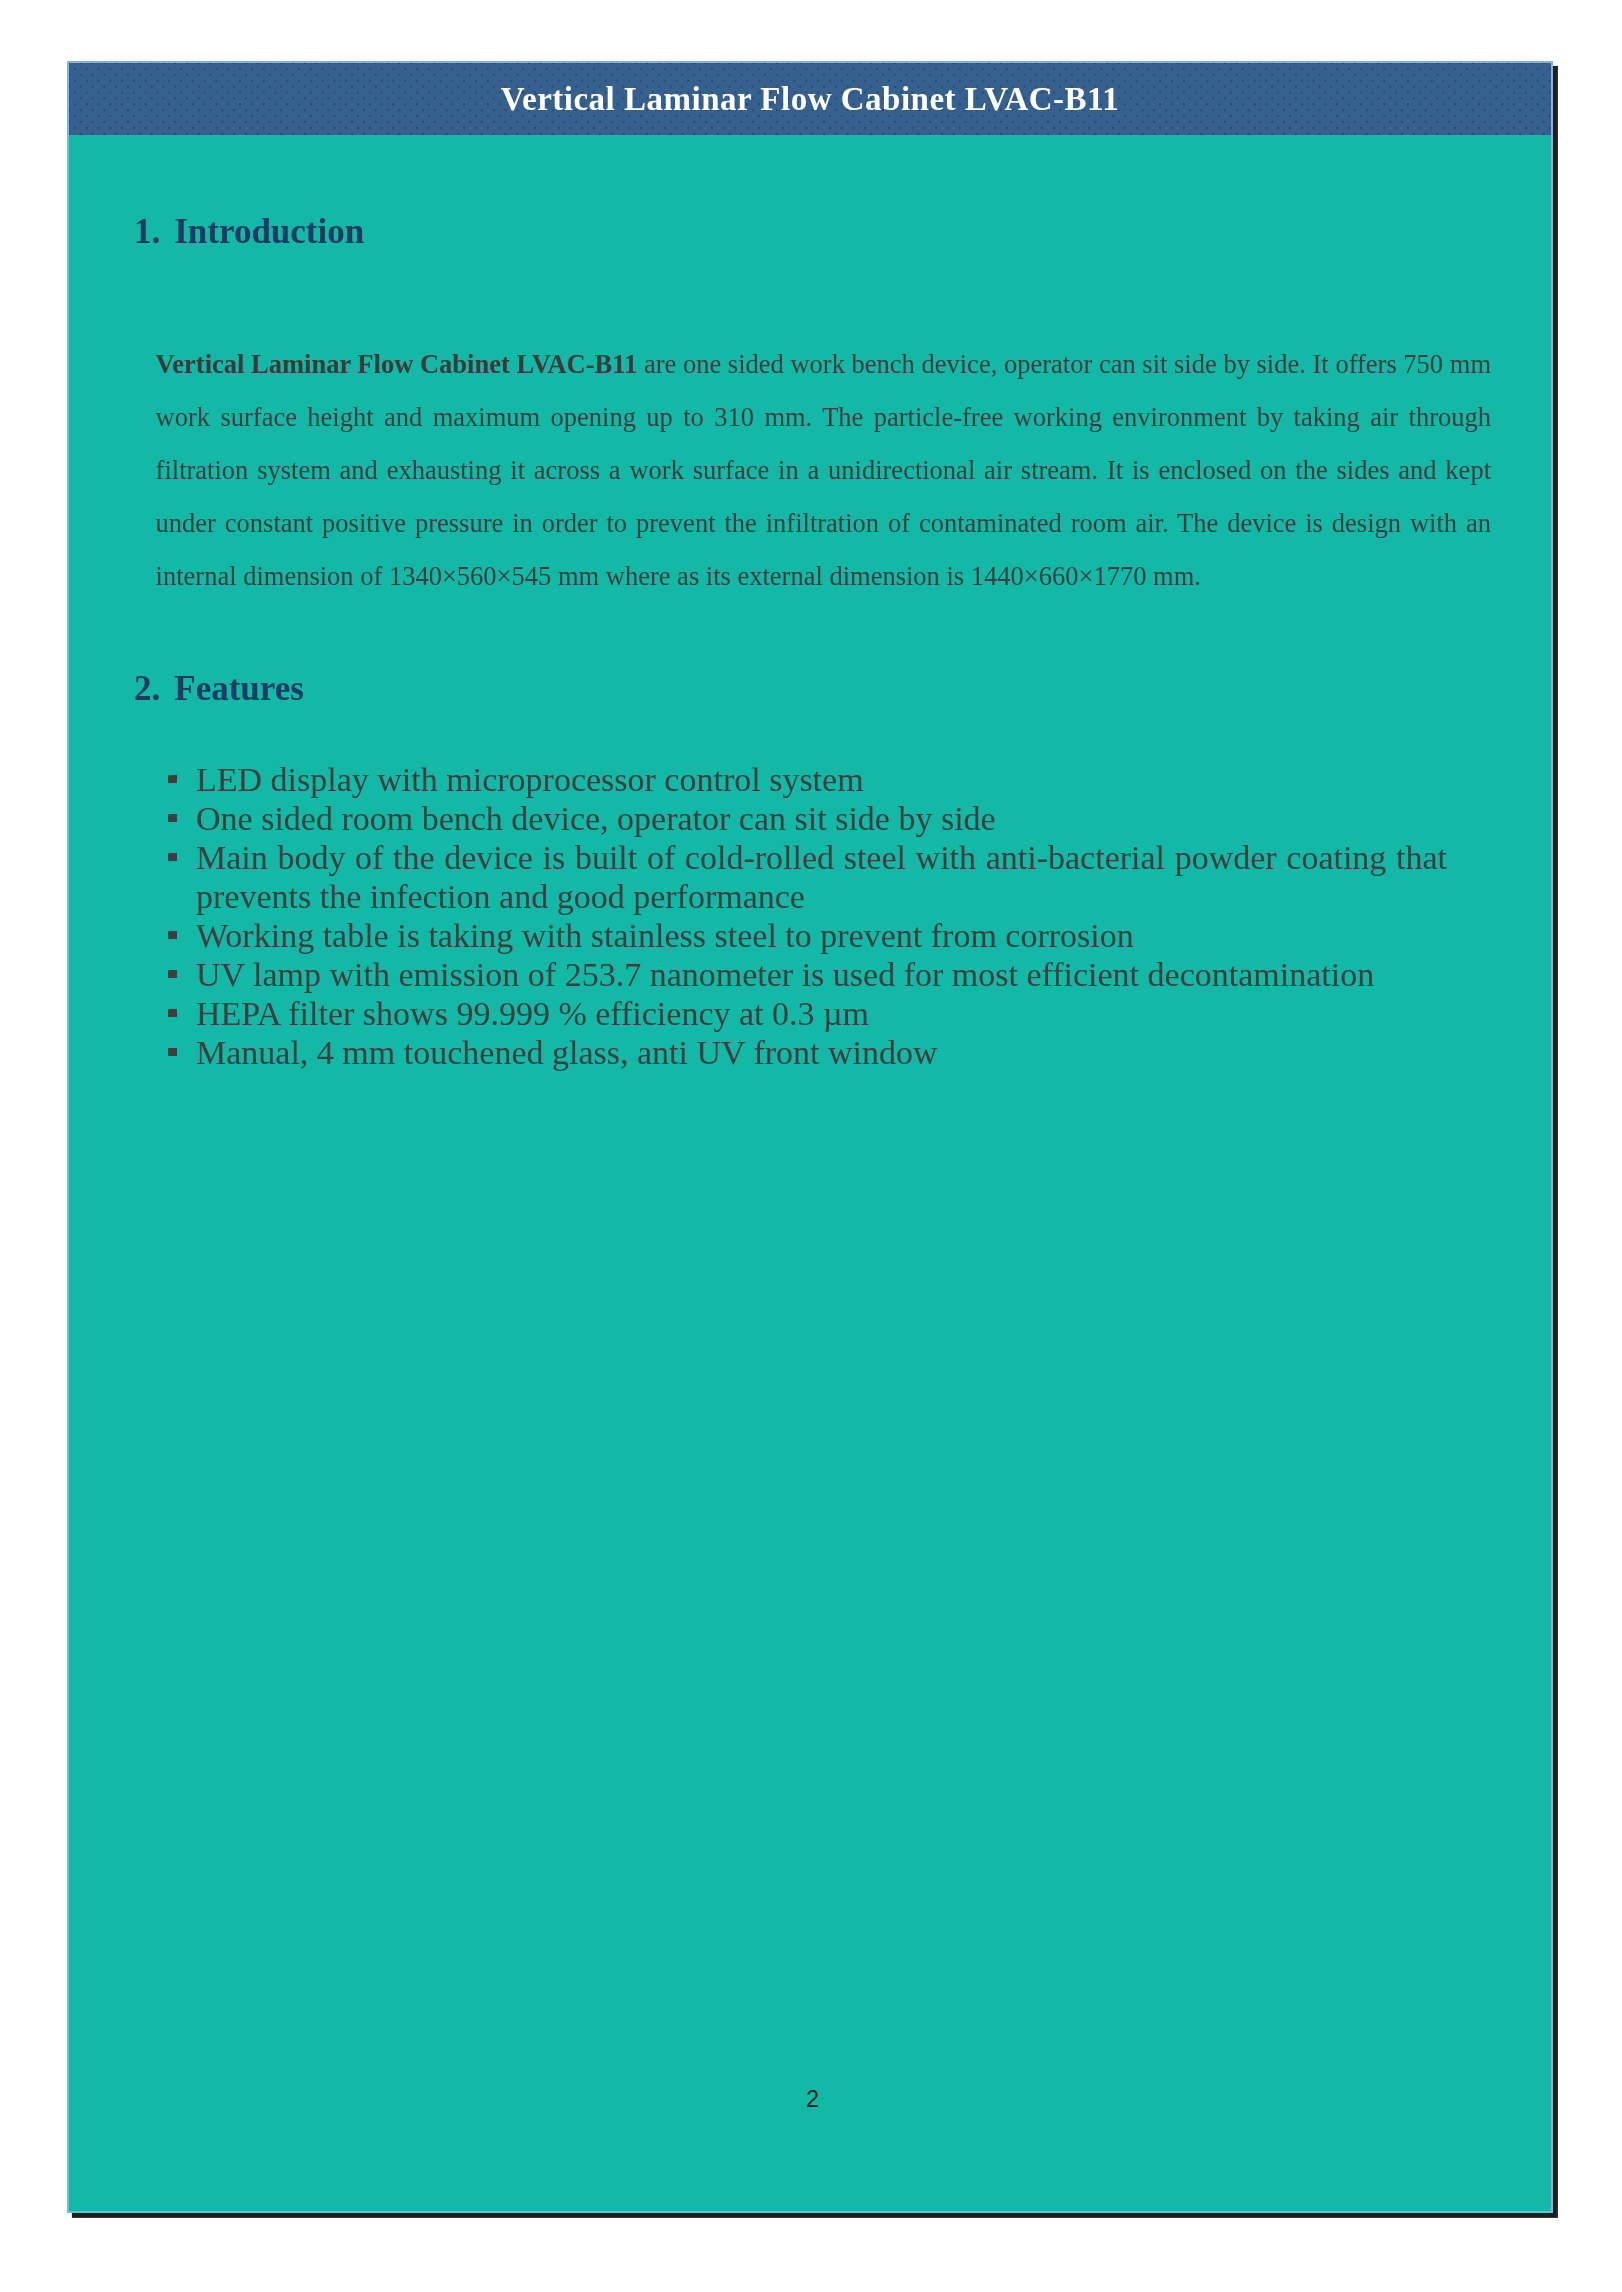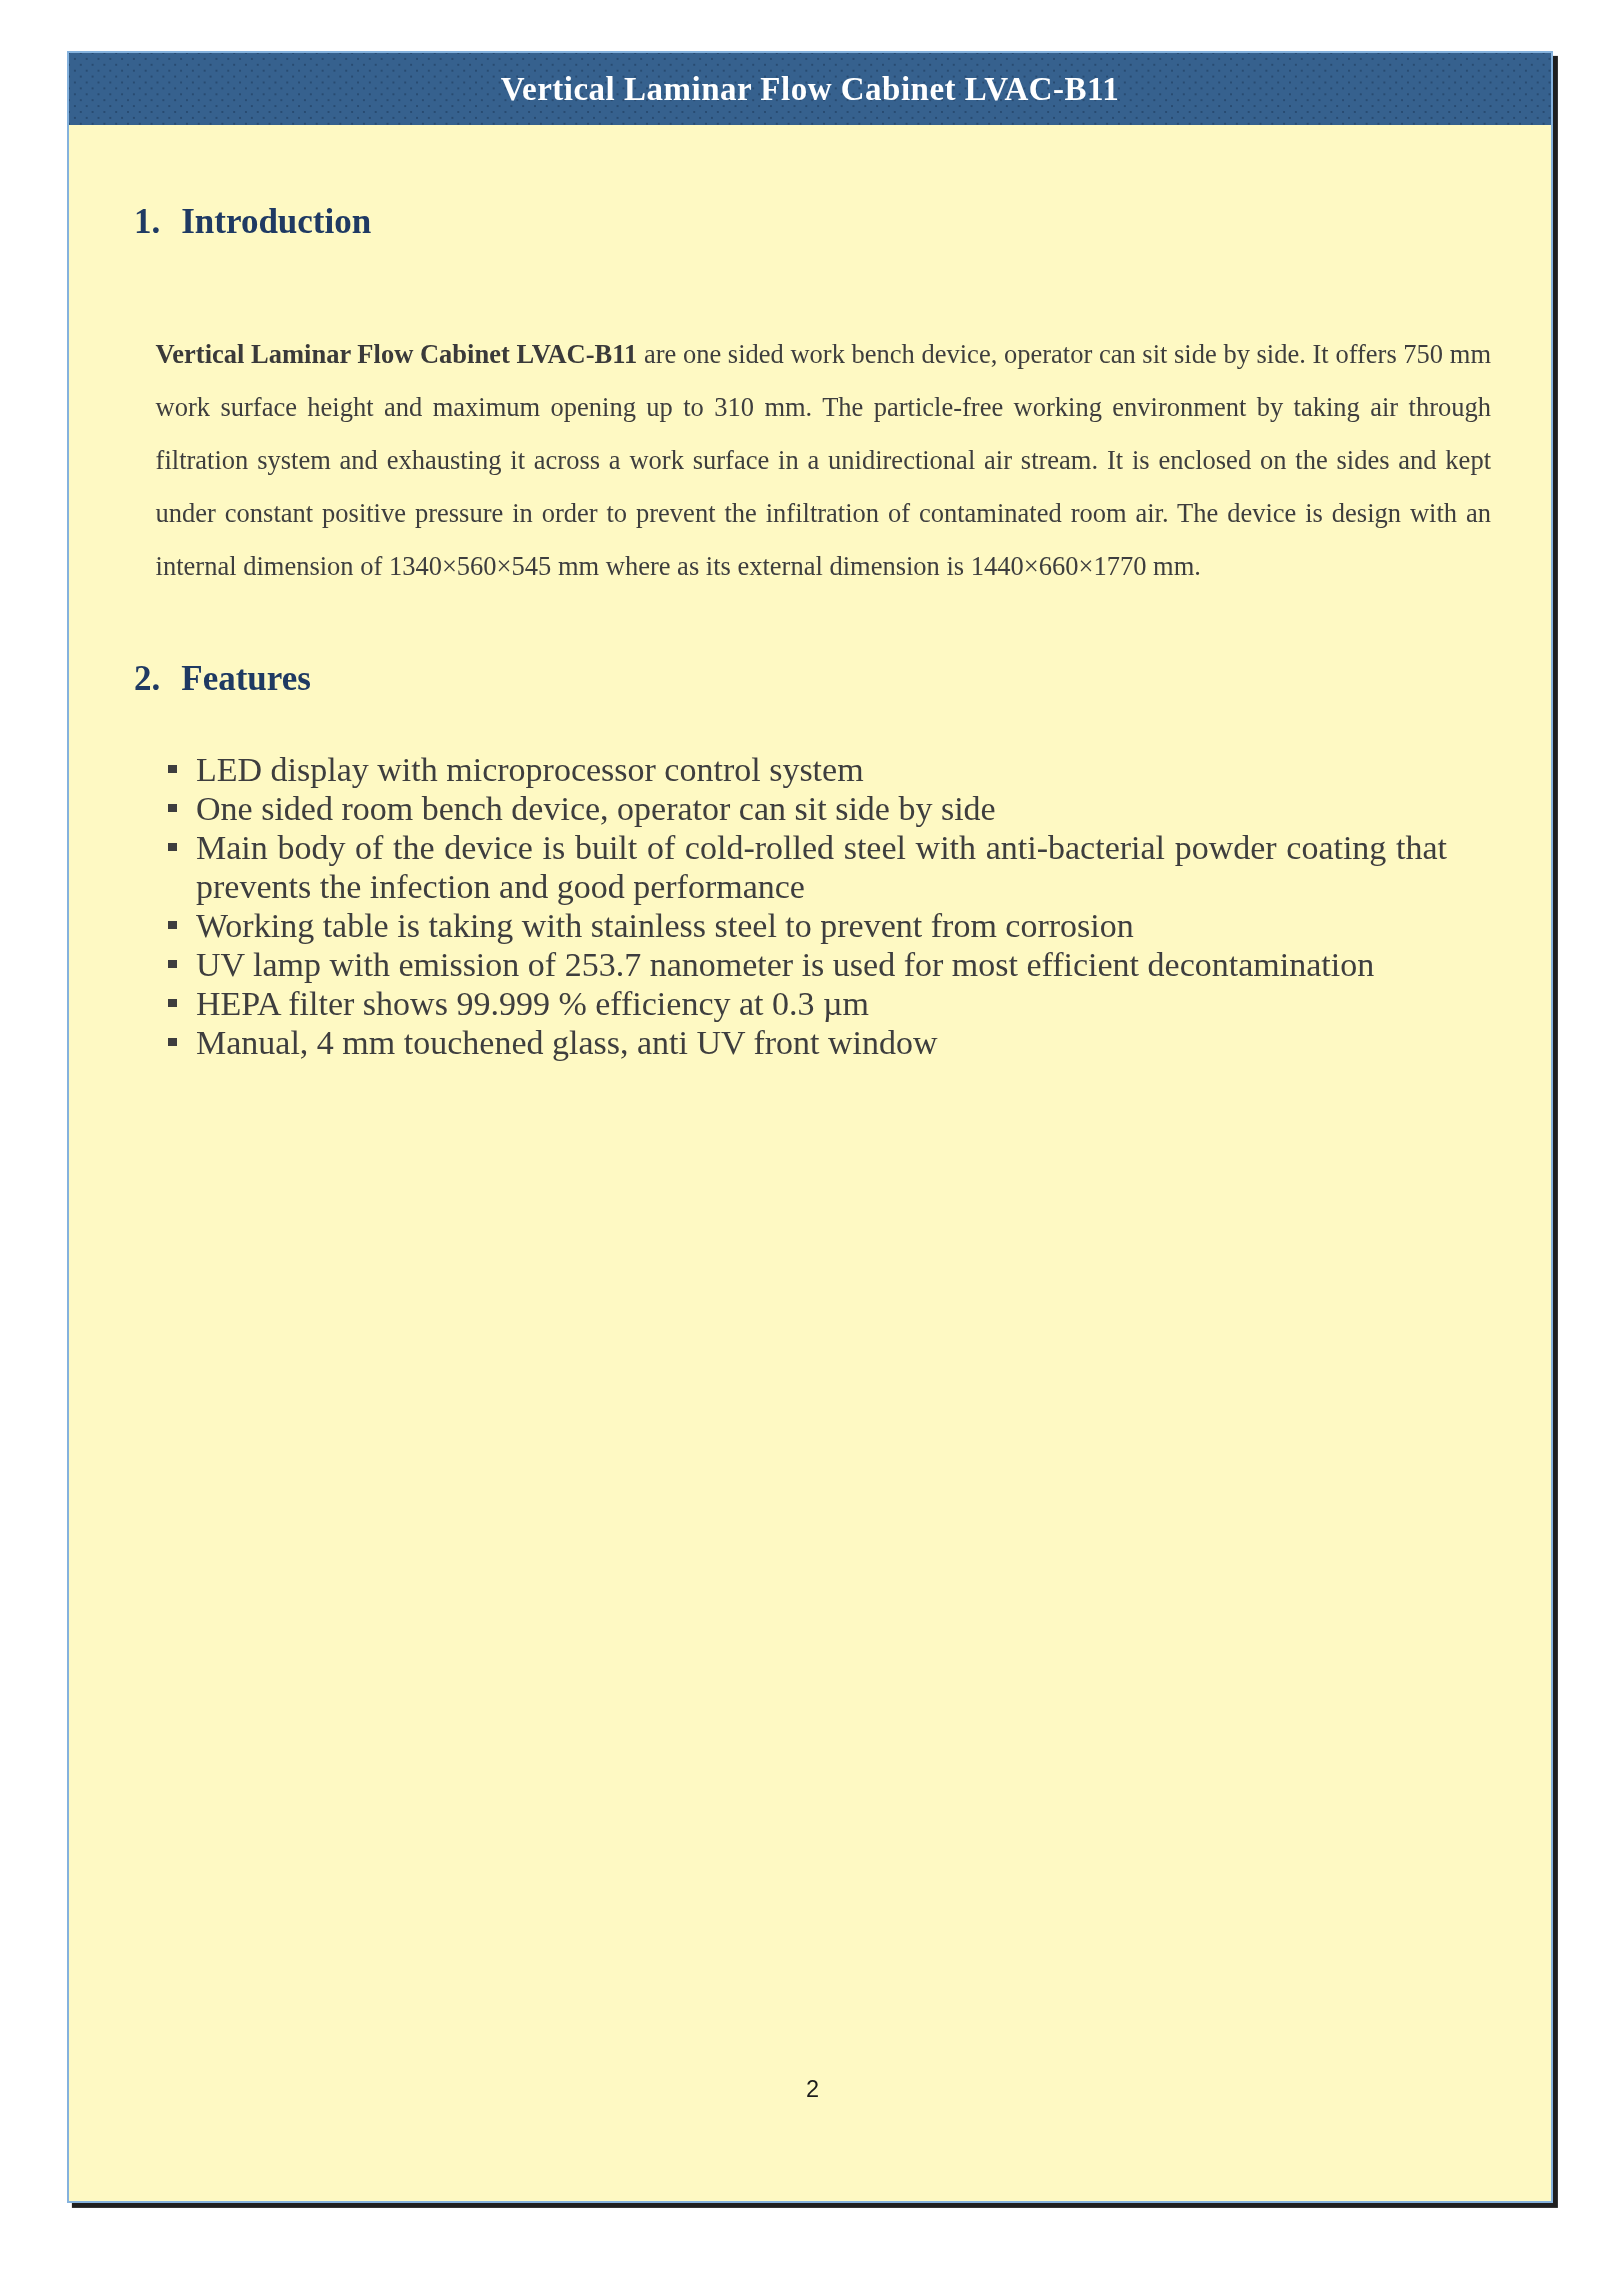--- a/index.html
+++ b/index.html
@@ -10,25 +10,25 @@
   body {
     position: relative;
     width: 1622px;
     height: 2293px;
     overflow: hidden;
     font-family: "Liberation Serif", "DejaVu Serif", serif;
   }
   .page-frame {
     position: absolute;
     left: 67px;
-    top: 51px;
+    top: 61px;
     width: 1482px;
     height: 2148px;
     border: 2.9px solid #85B2DD;
-    background: #fef9c3;
+    background: #14b8a6;
     box-shadow: 4.9px 4.9px 0 rgba(0,0,0,0.88);
   }
   .header-bar {
     height: 72px;
     background-color: #36618E;
     background-image:
       radial-gradient(rgba(22,48,78,0.45) 1px, rgba(0,0,0,0) 1.4px),
       radial-gradient(rgba(22,48,78,0.45) 1px, rgba(0,0,0,0) 1.4px);
     background-size: 11.8px 11.8px;
     background-position: 0 0, 5.9px 5.9px;
@@ -47,21 +47,21 @@
   }
   .section-heading {
     margin: 0;
     color: #1F3A63;
     font-size: 35px;
     line-height: 41px;
     font-weight: bold;
     font-family: "Liberation Serif", "DejaVu Serif", serif;
   }
   .section-heading .heading-label {
-    margin-left: 21px;
+    margin-left: 14px;
   }
   .features-heading {
     margin-top: 65px;
   }
   .intro-paragraph {
     margin: 86px 0 0 21.6px;
     font-size: 26.5px;
     line-height: 53px;
     color: #3E3E3E;
     text-align: justify;

